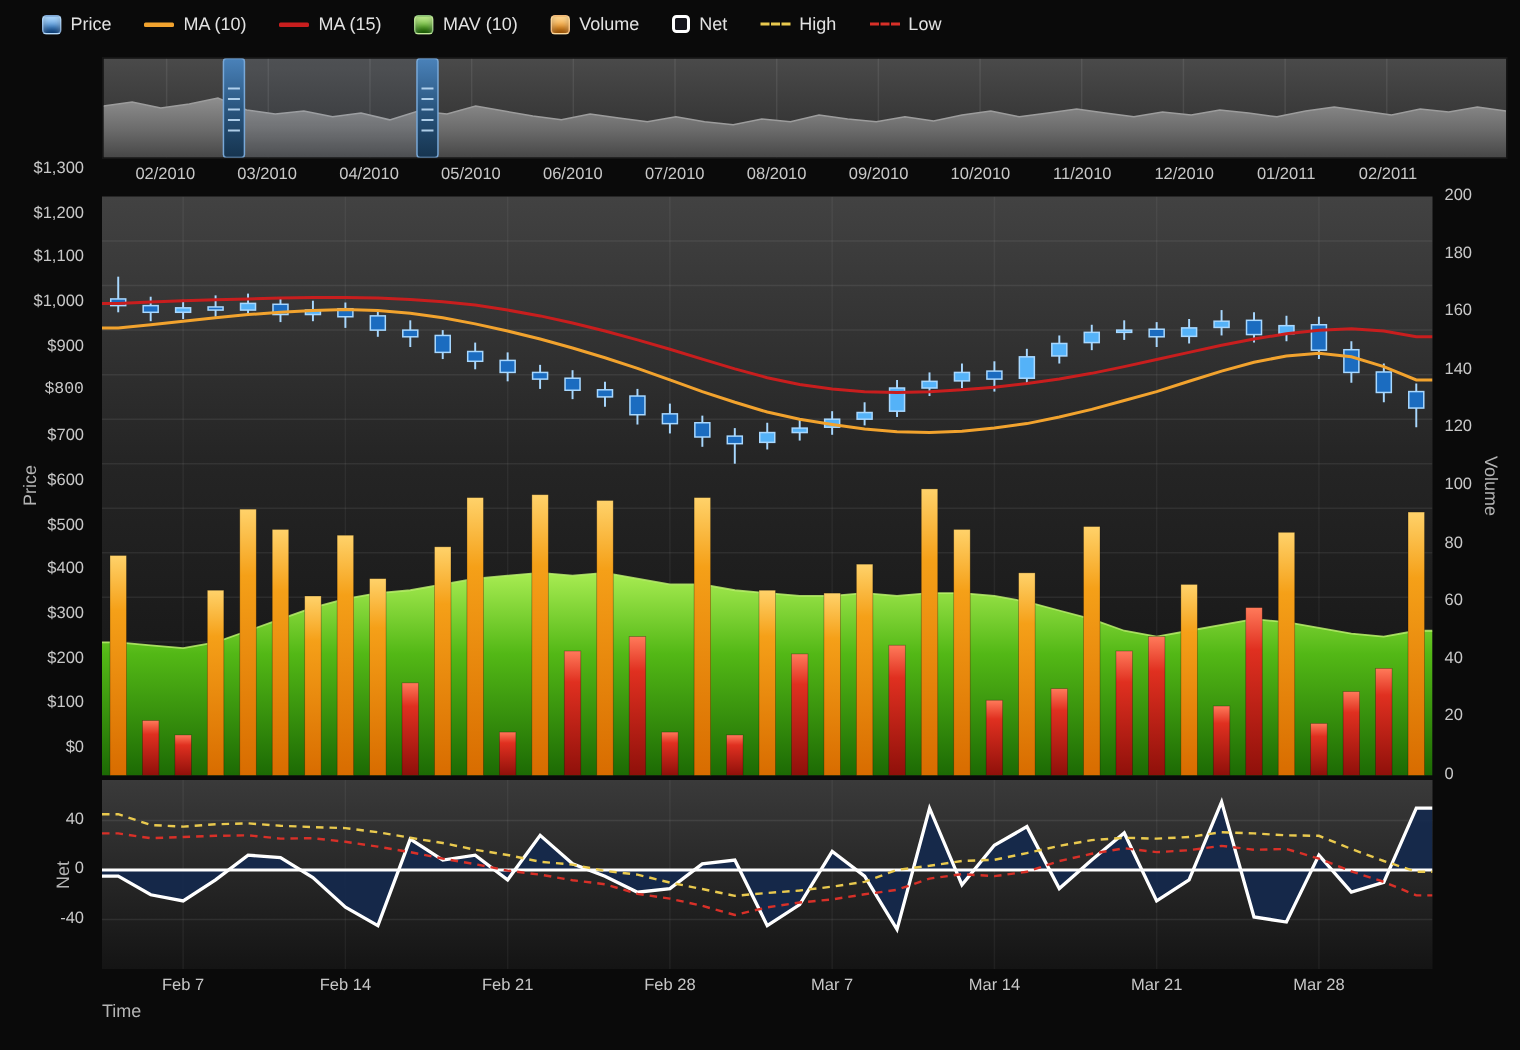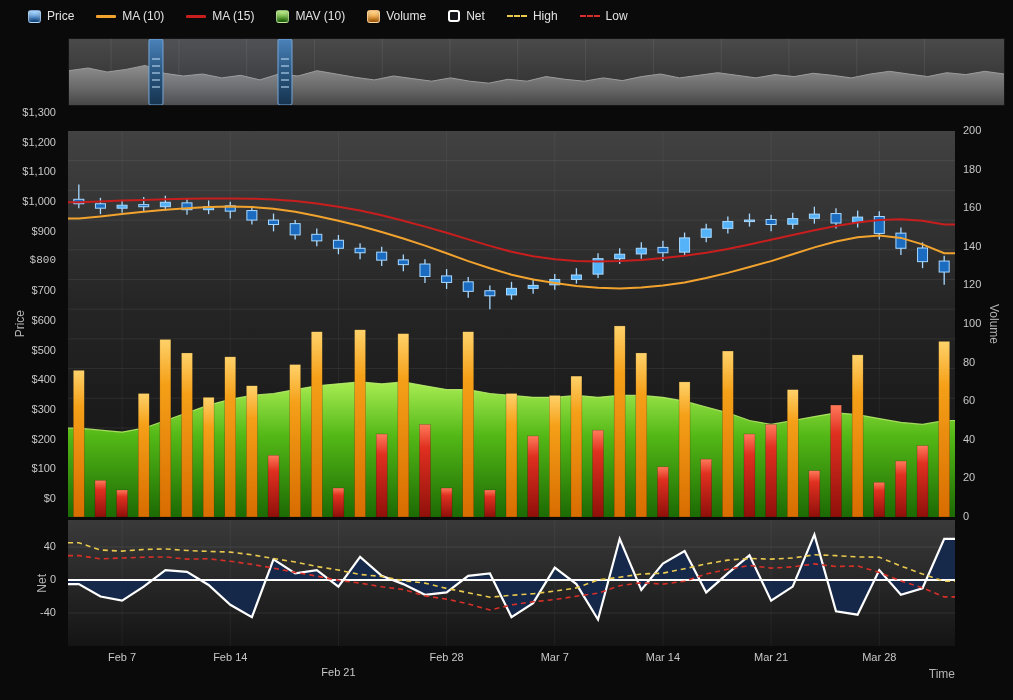--- a/index.html
+++ b/index.html
@@ -19,21 +19,21 @@
     background:linear-gradient(180deg,#424242 0%,#252525 45%,#121212 100%)}
 .net-plot{position:absolute;left:68px;top:520px;width:887px;height:126px;
     background:linear-gradient(180deg,#3a3a3a,#141414)}
 .axis{position:absolute}
 .tick{position:absolute;font-size:11px;color:#c8c8c8;white-space:nowrap}
 .vtitle{position:absolute;width:16px;display:flex;align-items:center;justify-content:center;
     font-size:12px;color:#b4b4b4}
 .vtitle span{writing-mode:vertical-rl;transform:rotate(180deg)}
 .vtitle.down span{transform:none}
 #time-axis{position:absolute;left:68px;top:651px;width:887px;height:14px}
-.htitle{position:absolute;left:68px;top:667px;width:887px;text-align:right;font-size:12px;color:#b4b4b4}
+.htitle{position:absolute;left:68px;top:667px;width:887px;text-align:left;font-size:12px;color:#b4b4b4}
 svg{display:block}
 </style>
 </head>
 <body>
 
 <div class="stage">
 
   <div class="legend" id="legend">
       <div class="legend-item">
         <span class="sw " style="background: linear-gradient(rgb(127, 196, 255), rgb(18, 88, 168));"></span>
@@ -108,20 +108,35 @@
         <line x1="82.955" y1="41" x2="90.955" y2="41" stroke="rgba(190,220,245,0.9)" stroke-width="1.2"></line>
         <line x1="82.955" y1="48" x2="90.955" y2="48" stroke="rgba(190,220,245,0.9)" stroke-width="1.2"></line>
         <rect x="208.985" y="0" width="14" height="66" rx="2" fill="url(#gH)" stroke="#78a8d8" stroke-width="1"></rect>
         <line x1="211.985" y1="20" x2="219.985" y2="20" stroke="rgba(190,220,245,0.9)" stroke-width="1.2"></line>
         <line x1="211.985" y1="27" x2="219.985" y2="27" stroke="rgba(190,220,245,0.9)" stroke-width="1.2"></line>
         <line x1="211.985" y1="34" x2="219.985" y2="34" stroke="rgba(190,220,245,0.9)" stroke-width="1.2"></line>
         <line x1="211.985" y1="41" x2="219.985" y2="41" stroke="rgba(190,220,245,0.9)" stroke-width="1.2"></line>
         <line x1="211.985" y1="48" x2="219.985" y2="48" stroke="rgba(190,220,245,0.9)" stroke-width="1.2"></line>
       </svg>
   </div>
+  <div id="nav-labels">
+      <div class="tick" style="left: 42.165px; top: 0px; transform: translateX(-50%);">02/2010</div>
+      <div class="tick" style="left: 110.097px; top: 0px; transform: translateX(-50%);">03/2010</div>
+      <div class="tick" style="left: 178.03px; top: 0px; transform: translateX(-50%);">04/2010</div>
+      <div class="tick" style="left: 245.962px; top: 0px; transform: translateX(-50%);">05/2010</div>
+      <div class="tick" style="left: 313.895px; top: 0px; transform: translateX(-50%);">06/2010</div>
+      <div class="tick" style="left: 381.827px; top: 0px; transform: translateX(-50%);">07/2010</div>
+      <div class="tick" style="left: 449.76px; top: 0px; transform: translateX(-50%);">08/2010</div>
+      <div class="tick" style="left: 517.692px; top: 0px; transform: translateX(-50%);">09/2010</div>
+      <div class="tick" style="left: 585.625px; top: 0px; transform: translateX(-50%);">10/2010</div>
+      <div class="tick" style="left: 653.558px; top: 0px; transform: translateX(-50%);">11/2010</div>
+      <div class="tick" style="left: 721.49px; top: 0px; transform: translateX(-50%);">12/2010</div>
+      <div class="tick" style="left: 789.423px; top: 0px; transform: translateX(-50%);">01/2011</div>
+      <div class="tick" style="left: 857.355px; top: 0px; transform: translateX(-50%);">02/2011</div>
+    </div>
 
   <div class="main-plot">
     <svg id="main-svg" width="887" height="386" viewBox="0 0 887 386">
         <defs>
           <linearGradient id="gO" x1="0" y1="0" x2="0" y2="1">
             <stop offset="0%" stop-color="#ffd26a"></stop>
             <stop offset="25%" stop-color="#f5a018"></stop>
             <stop offset="100%" stop-color="#d86c00"></stop>
           </linearGradient>
           <linearGradient id="gR" x1="0" y1="0" x2="0" y2="1">
@@ -365,21 +380,21 @@
       <div class="tick" style="right: 6px; top: 53px;">0</div>
       <div class="tick" style="right: 6px; top: 86px;">-40</div>
     </div>
   <div class="vtitle" style="left:34px;top:520px;height:126px">
       <span>Net</span>
     </div>
 
   <div id="time-axis">
       <div class="tick" style="left: 54.0854px; top: 0px; transform: translateX(-50%);">Feb 7</div>
       <div class="tick" style="left: 162.256px; top: 0px; transform: translateX(-50%);">Feb 14</div>
-      <div class="tick" style="left: 270.427px; top: 0px; transform: translateX(-50%); margin-top: 15px;">Feb 21</div>
+      <div class="tick" style="left: 270.427px; top: 0px; transform: translateX(-50%);">Feb 21</div>
       <div class="tick" style="left: 378.598px; top: 0px; transform: translateX(-50%);">Feb 28</div>
       <div class="tick" style="left: 486.768px; top: 0px; transform: translateX(-50%);">Mar 7</div>
       <div class="tick" style="left: 594.939px; top: 0px; transform: translateX(-50%);">Mar 14</div>
       <div class="tick" style="left: 703.11px; top: 0px; transform: translateX(-50%);">Mar 21</div>
       <div class="tick" style="left: 811.28px; top: 0px; transform: translateX(-50%);">Mar 28</div>
     </div>
   <div class="htitle"><span>Time</span></div>
 
 </div>
 

